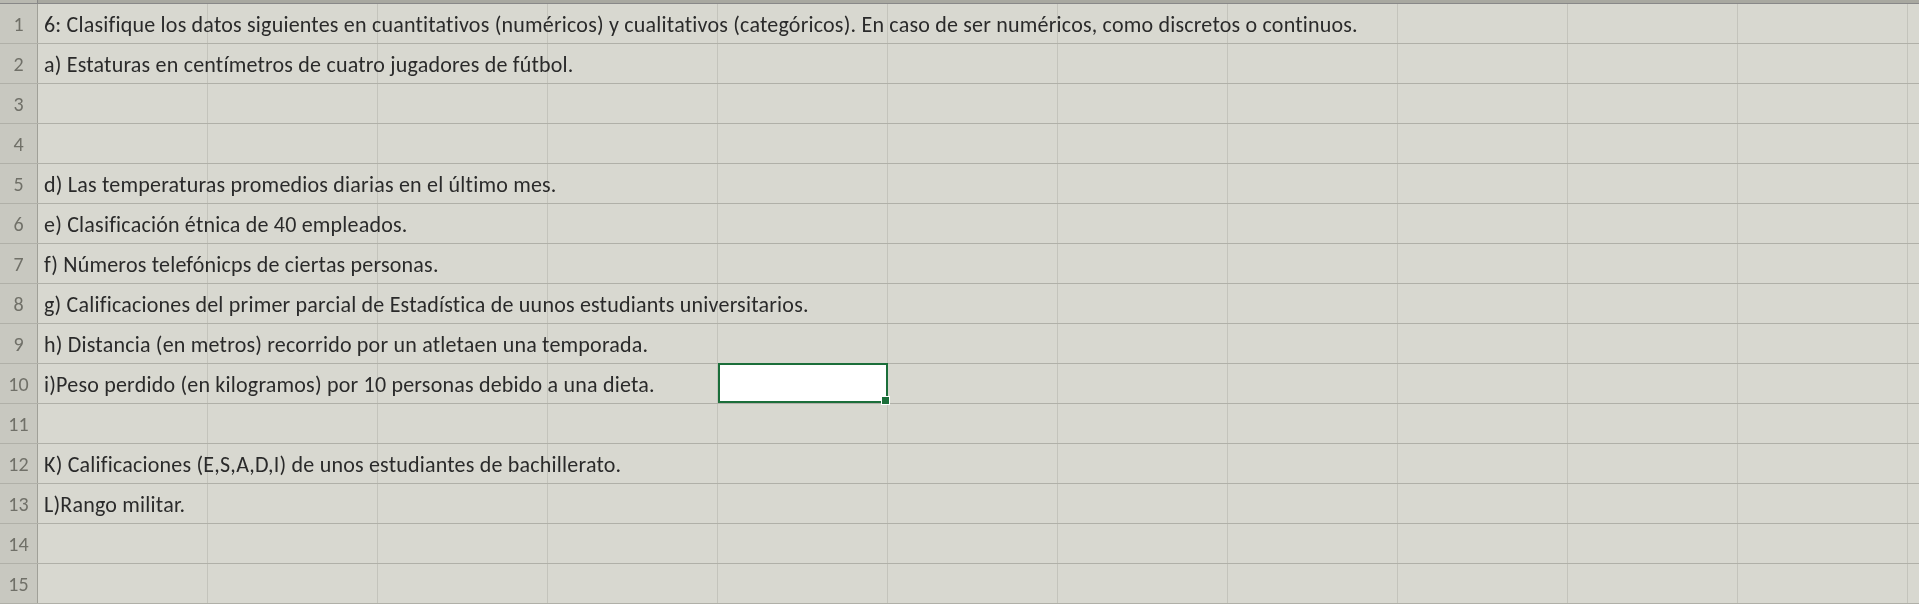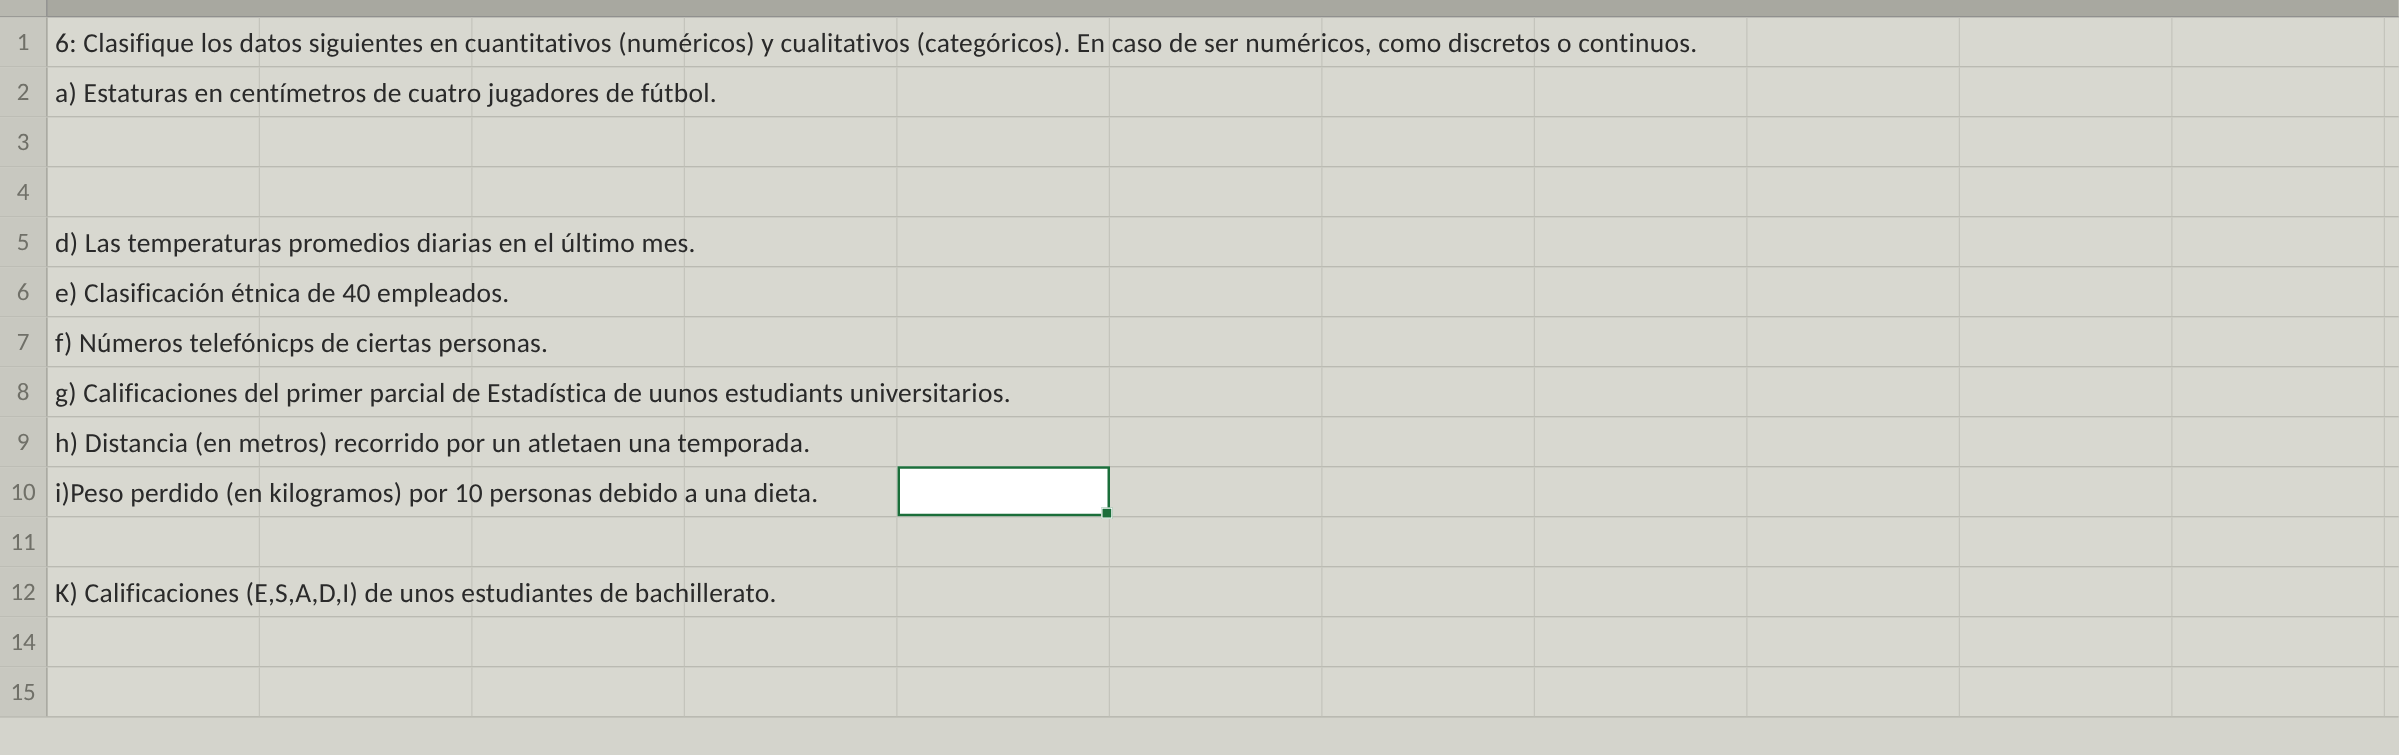--- a/index.html
+++ b/index.html
@@ -333,20 +333,39 @@
             <div class="gcell"></div>
             <div class="gcell"></div>
             <div class="gcell"></div>
             <div class="gcell"></div>
             <div class="gcell"></div>
           </div>
           <div class="cell-content">K) Calificaciones (E,S,A,D,I) de unos estudiantes de bachillerato.</div>
         </div>
       </div>
       <div class="row">
+        <div class="row-num">13</div>
+        <div class="cells">
+          <div class="grid-lines">
+            <div class="gcell"></div>
+            <div class="gcell"></div>
+            <div class="gcell"></div>
+            <div class="gcell"></div>
+            <div class="gcell"></div>
+            <div class="gcell"></div>
+            <div class="gcell"></div>
+            <div class="gcell"></div>
+            <div class="gcell"></div>
+            <div class="gcell"></div>
+            <div class="gcell"></div>
+          </div>
+          <div class="cell-content">L)Rango militar.</div>
+        </div>
+      </div>
+      <div class="row">
         <div class="row-num">14</div>
         <div class="cells">
           <div class="grid-lines">
             <div class="gcell"></div>
             <div class="gcell"></div>
             <div class="gcell"></div>
             <div class="gcell"></div>
             <div class="gcell"></div>
             <div class="gcell"></div>
             <div class="gcell"></div>

